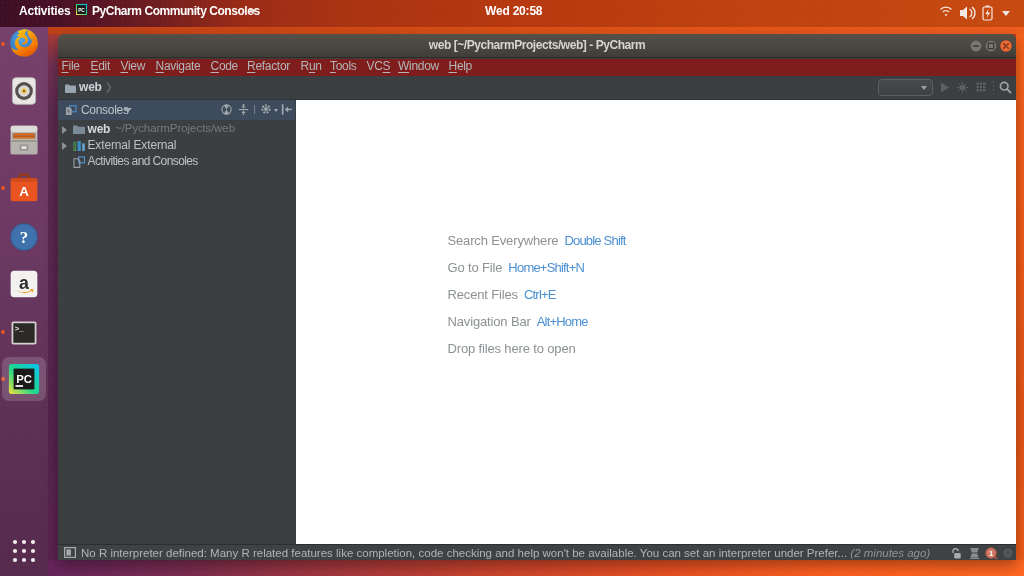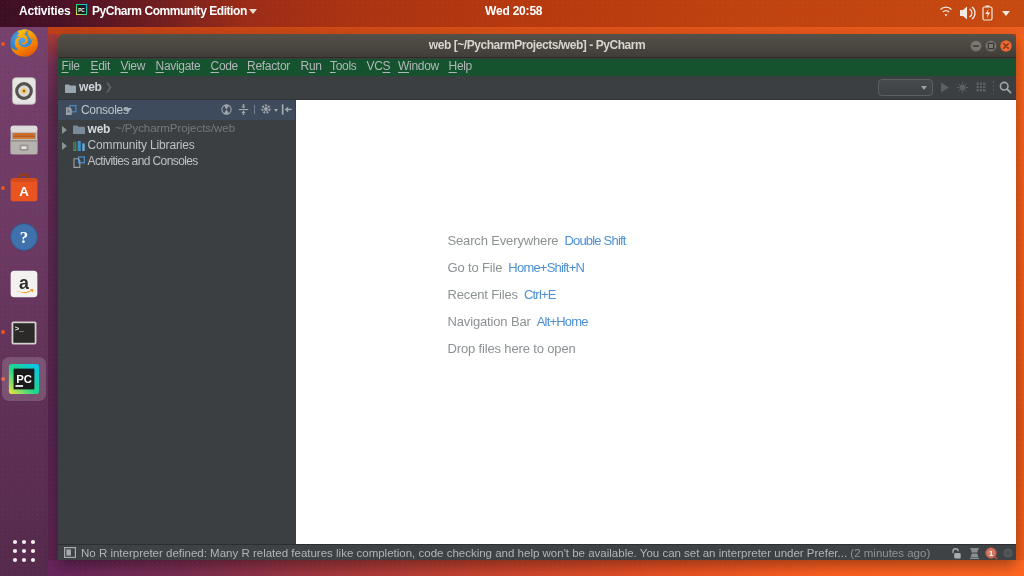--- a/index.html
+++ b/index.html
@@ -41,21 +41,21 @@
 
 #win { position:absolute; left:58px; top:34px; width:958px; height:526px;
   border-radius:6px 6px 2px 2px; background:#3c3f41; box-shadow:0 6px 14px rgba(0,0,0,0.35); }
 #titlebar { position:absolute; left:0; top:0; width:958px; height:24px;
   border-radius:6px 6px 0 0;
   background:linear-gradient(180deg,#555149 0%,#4a4640 55%,#403c37 100%);
   border-bottom:1px solid #2e2b27; }
 #titlebar .t { position:absolute; left:0; right:0; top:4px; text-align:center;
   font-size:12px; font-weight:bold; color:#d8d4ce; letter-spacing:-0.45px; }
 .wbtn { position:absolute; top:6px; width:12px; height:12px; border-radius:50%; }
-#menubar { position:absolute; left:0; top:25px; width:958px; height:17px; background:#14532d; }
+#menubar { position:absolute; left:0; top:25px; width:958px; height:17px; background:#7f1d1d; }
 .mi { position:absolute; top:-0.5px; font-size:12px; color:#b2b6b8; letter-spacing:-0.3px; }
 .mi u { text-decoration-thickness:1px; text-underline-offset:2px; }
 #toolbar { position:absolute; left:0; top:42px; width:958px; height:24px; background:#3c3f41; border-bottom:1px solid #303334; }
 #crumb { position:absolute; left:21px; top:4px; font-size:12px; font-weight:bold; color:#ccd2d8; letter-spacing:-0.2px; }
 #chev { position:absolute; left:46.5px; top:5px; font-size:10px; color:#5d6265; }
 #runcombo { position:absolute; left:820px; top:3px; width:55px; height:17px; border:1px solid #5c6062; border-radius:4px;
   background:linear-gradient(180deg,#474a4c,#3e4143); }
 #runcombo .c { position:absolute; right:5px; top:6px; width:0; height:0; border-left:3.5px solid transparent; border-right:3.5px solid transparent; border-top:4px solid #9ba1a4; }
 
 #content { position:absolute; left:0; top:66px; width:958px; height:444px; background:#3c3f41; }
@@ -65,21 +65,21 @@
 #pheader .pt { position:absolute; left:23px; top:3px; font-size:12px; color:#bdc4ca; letter-spacing:-0.3px; }
 #pheader .pc { position:absolute; left:66px; top:8px; width:0; height:0; border-left:4px solid transparent; border-right:4px solid transparent; border-top:4px solid #a9b0b5; }
 .trow { position:absolute; left:0; width:237px; height:16px; font-size:12px; color:#bcc1c5; }
 .tarr { position:absolute; left:4px; top:4px; width:0; height:0; border-top:4px solid transparent; border-bottom:4px solid transparent; border-left:5px solid #8d9295; }
 
 .hint { position:absolute; left:151.5px; font-size:13px; color:#8c9193; letter-spacing:-0.15px; }
 .hint b { color:#4c90d2; font-weight:normal; margin-left:6px; letter-spacing:-0.8px; }
 
 #statusbar { position:absolute; left:0; top:510px; width:958px; height:16px; background:#3f4244; border-top:1px solid #2c2e30; }
 #statusbar .msg { position:absolute; left:23px; top:2px; font-size:11.5px; color:#b0b4b7; letter-spacing:0; white-space:nowrap; }
-#statusbar .ago { color:#8f9496; }
+#statusbar .ago { color:#8f9496;font-style:italic; }
 </style>
 </head>
 <body>
 <div id="wtop"></div>
 <div id="wleft"></div>
 <div id="wright"></div>
 <div id="wbot"></div>
 <div id="wpdots"></div>
 
 <div id="topbar">
@@ -88,21 +88,21 @@
     <defs>
         <linearGradient id="tpg" x1="0" y1="1" x2="1" y2="0">
       <stop offset="0" stop-color="#f7e13c"></stop>
           <stop offset="0.5" stop-color="#21d789"></stop>
           <stop offset="1" stop-color="#07c3f2"></stop>
     </linearGradient>
       </defs>
     <rect x="0.5" y="0.5" width="15" height="15" fill="#1a1a1a" stroke="url(#tpg)" stroke-width="2"></rect>
     <text x="8" y="11" font-size="7" font-weight="bold" fill="#fff" text-anchor="middle" font-family="Liberation Sans">PC</text>
   </svg>
-  <span class="appname">PyCharm Community Edition</span>
+  <span class="appname">PyCharm Community Consoles</span>
   <span class="caret"></span>
   <span class="clock">Wed 20:58</span>
   <svg id="sysico" width="75" height="27" viewBox="0 0 75 27">
 
     <g fill="none" stroke="#f3e9e3" stroke-width="1.3">
       <path d="M1.5 9.5 A 7.5 7.5 0 0 1 12.5 9.5"></path>
       <path d="M3.8 12 A 4.5 4.5 0 0 1 10.2 12"></path>
     </g>
     <path d="M5.5 14.2 L8.5 14.2 L7 16.5 Z" fill="#f3e9e3"></path>
 
@@ -361,21 +361,21 @@
         <rect x="0.4" y="0.8" width="2.8" height="9.2" fill="#499c54"></rect>
         <g fill="#2c2f30">
             <rect x="1.2" y="1.6" width="1.1" height="1.1"></rect>
             <rect x="1.2" y="3.5" width="1.1" height="1.1"></rect>
             <rect x="1.2" y="5.4" width="1.1" height="1.1"></rect>
             <rect x="1.2" y="7.3" width="1.1" height="1.1"></rect>
           </g>
         <rect x="4.6" y="0" width="3.2" height="10" fill="#3e8fc6"></rect>
         <rect x="9.2" y="2.4" width="2.6" height="7.6" fill="#64a6d2"></rect>
       </svg>
-      <span style="position:absolute;left:29.5px;top:0;letter-spacing:-0.15px">Community Libraries</span>
+      <span style="position:absolute;left:29.5px;top:0;letter-spacing:-0.15px">External External</span>
     </div>
     <div class="trow" style="top:53.5px">
       <svg style="position:absolute;left:15px;top:2.5px" width="12" height="12" viewBox="0 0 12 12">
         <rect x="5.6" y="1" width="5.8" height="5.8" fill="none" stroke="#4d8fce" stroke-width="1.2"></rect>
         <path d="M1 2.8 L5 2.8 L6.8 4.6 L6.8 11.4 L1 11.4 Z" fill="none" stroke="#9aa1a6" stroke-width="1.1"></path>
       </svg>
       <span style="position:absolute;left:29.5px;top:0;letter-spacing:-0.6px">Activities and Consoles</span>
     </div>
   </div>
   <div id="statusbar">

